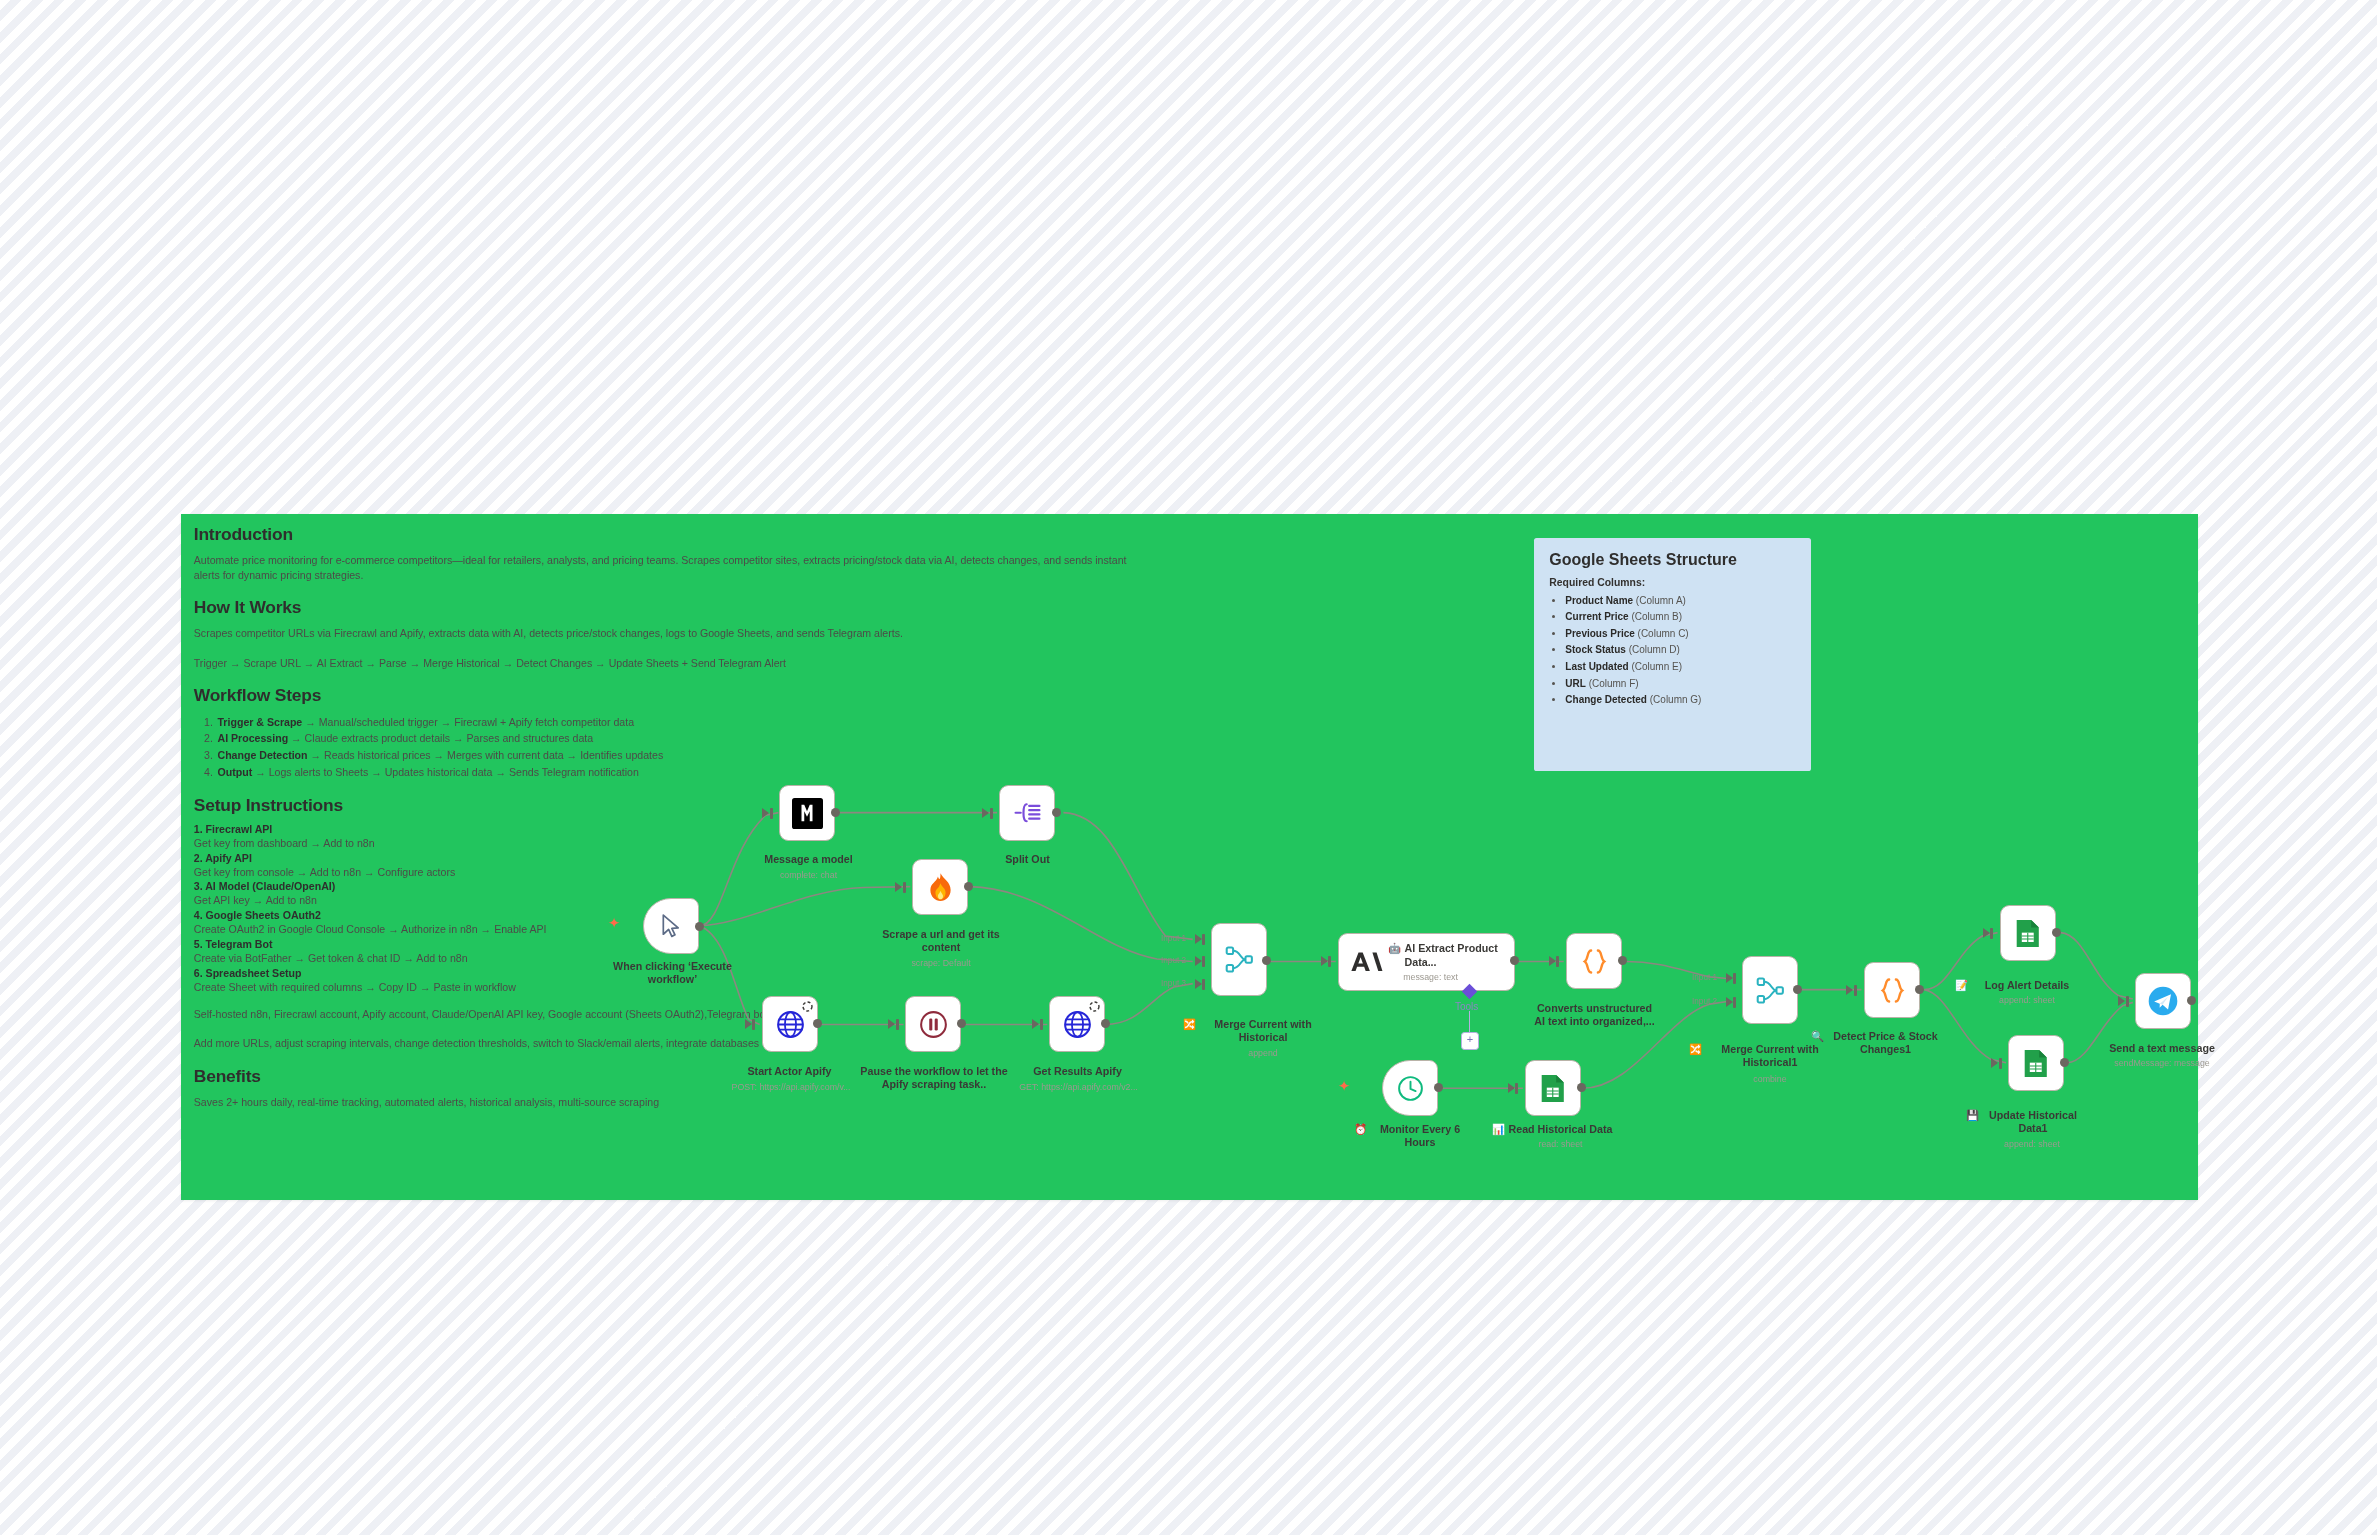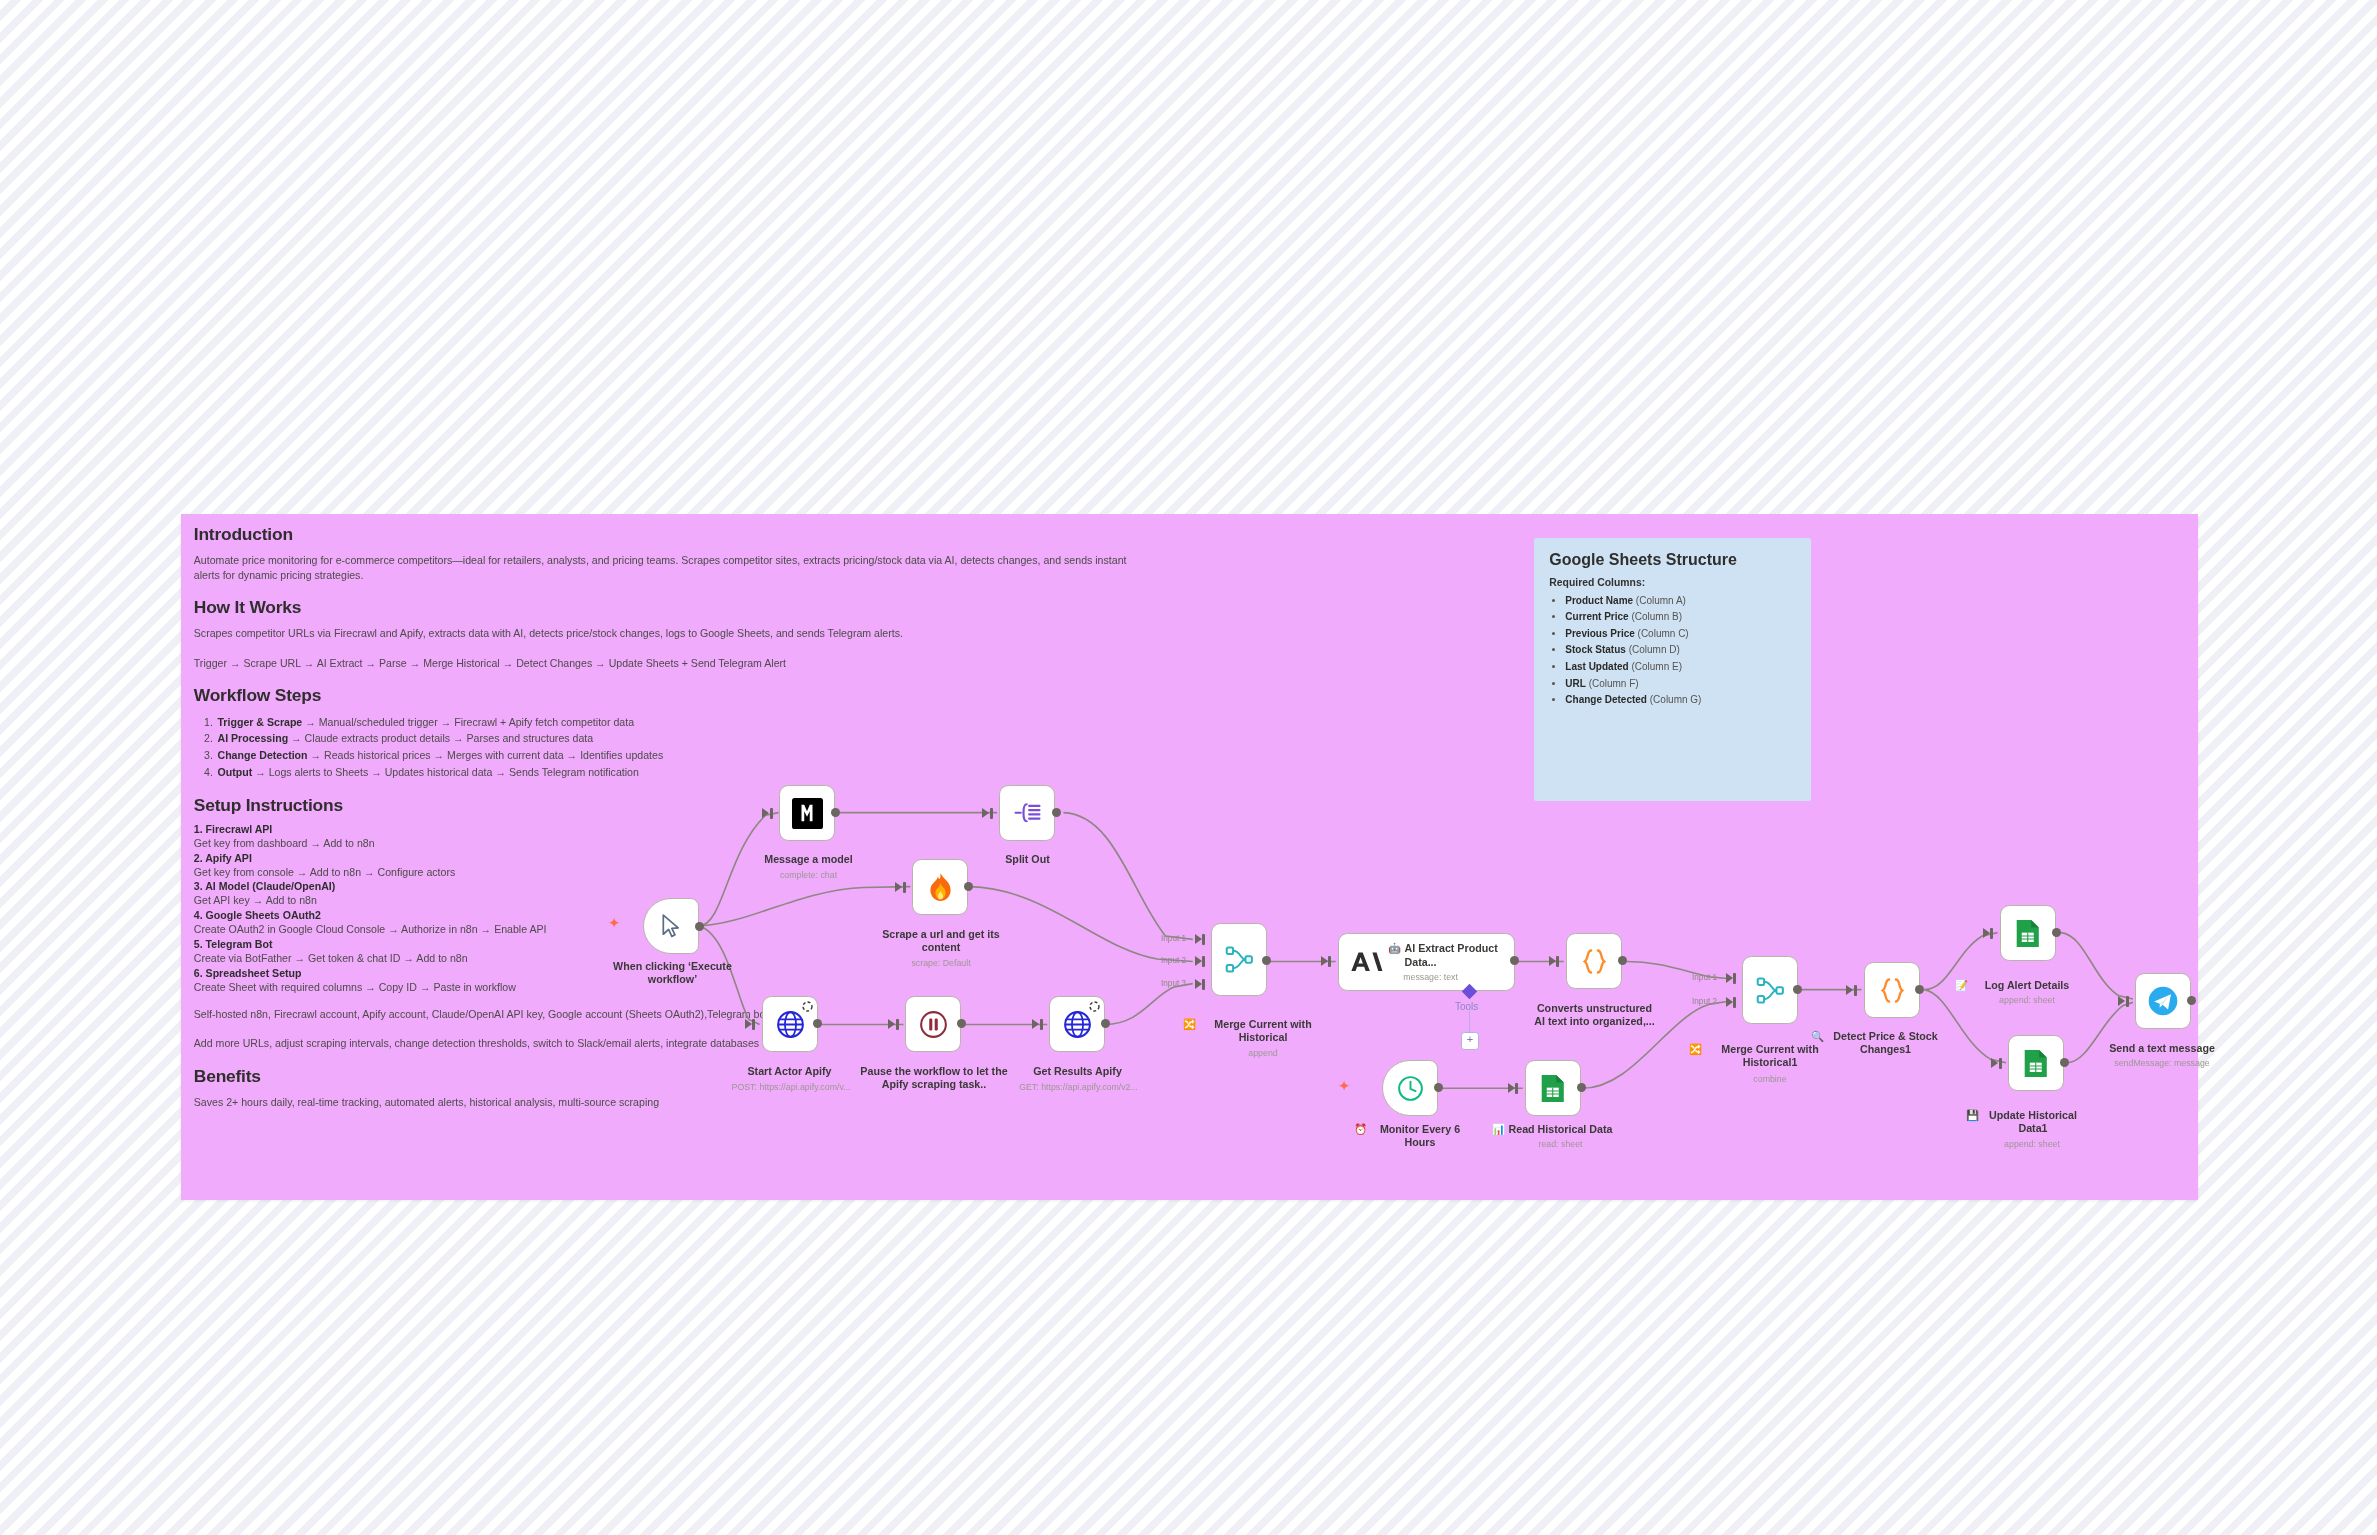--- a/index.html
+++ b/index.html
@@ -17,21 +17,21 @@
     );
   }
 
   
   #note-panel {
     position: absolute;
     left: 181px;
     top: 514px;
     width: 2017px;
     height: 686px;
-    background: #f0abfc;
+    background: #22c55e;
     box-shadow: 0 0.9px 2.6px rgba(0,0,0,0.07);
   }
 
   
   #doc-col {
     position: absolute;
     left: 12.8px;
     top: 10.2px;
     width: 936px;
     color: #3c3b3a;
@@ -67,21 +67,21 @@
   }
   .setup-block .st { font-weight: bold; color: #2f2e2d; display: block; }
   .setup-block .sd { display: block; margin-bottom: 0.9px; }
 
   
   #sheets-box {
     position: absolute;
     left: 1534px;
     top: 538px;
     width: 277px;
-    height: 263px;
+    height: 233px;
     background: #cfe2f3;
     border-radius: 2.6px;
     box-sizing: border-box;
     padding: 12.8px 15.3px;
   }
   #sheets-box .sb-title {
     font-size: 16px;
     font-weight: bold;
     color: #2f2e2d;
     margin: 0 0 8.5px 0;

